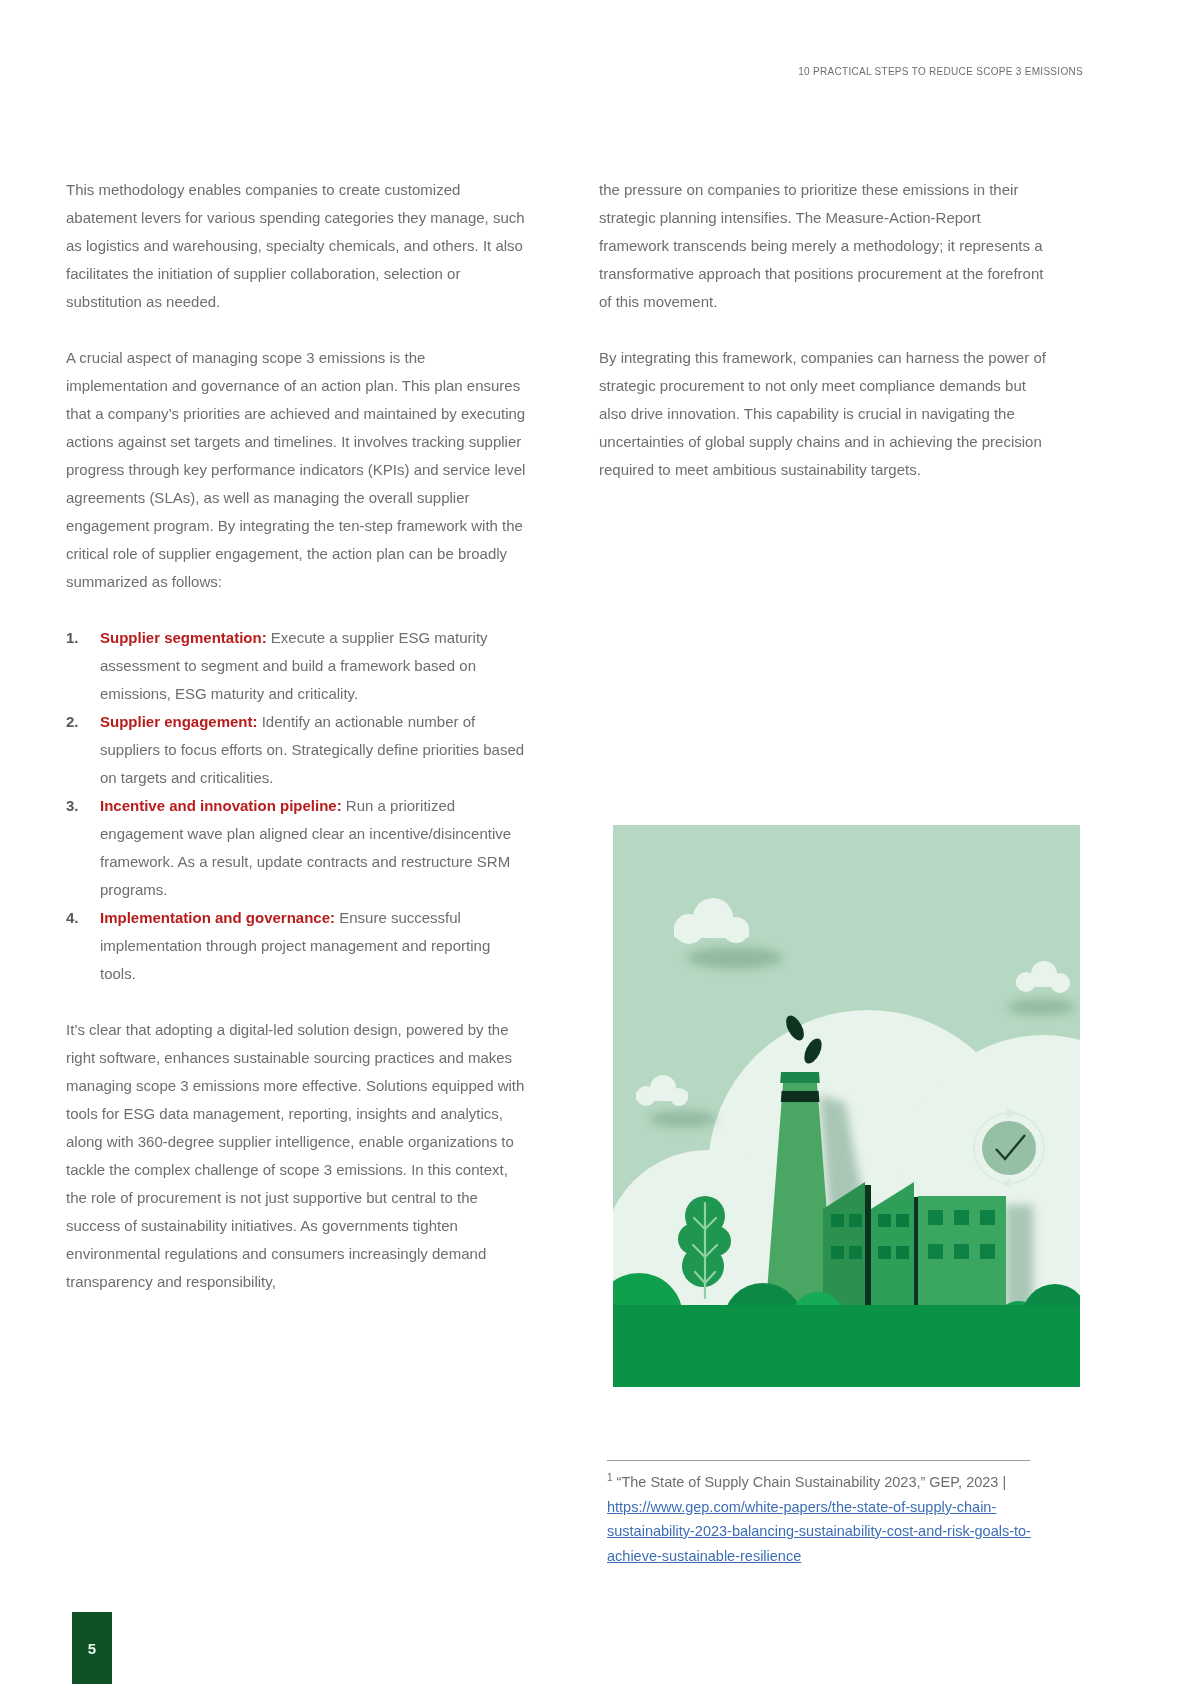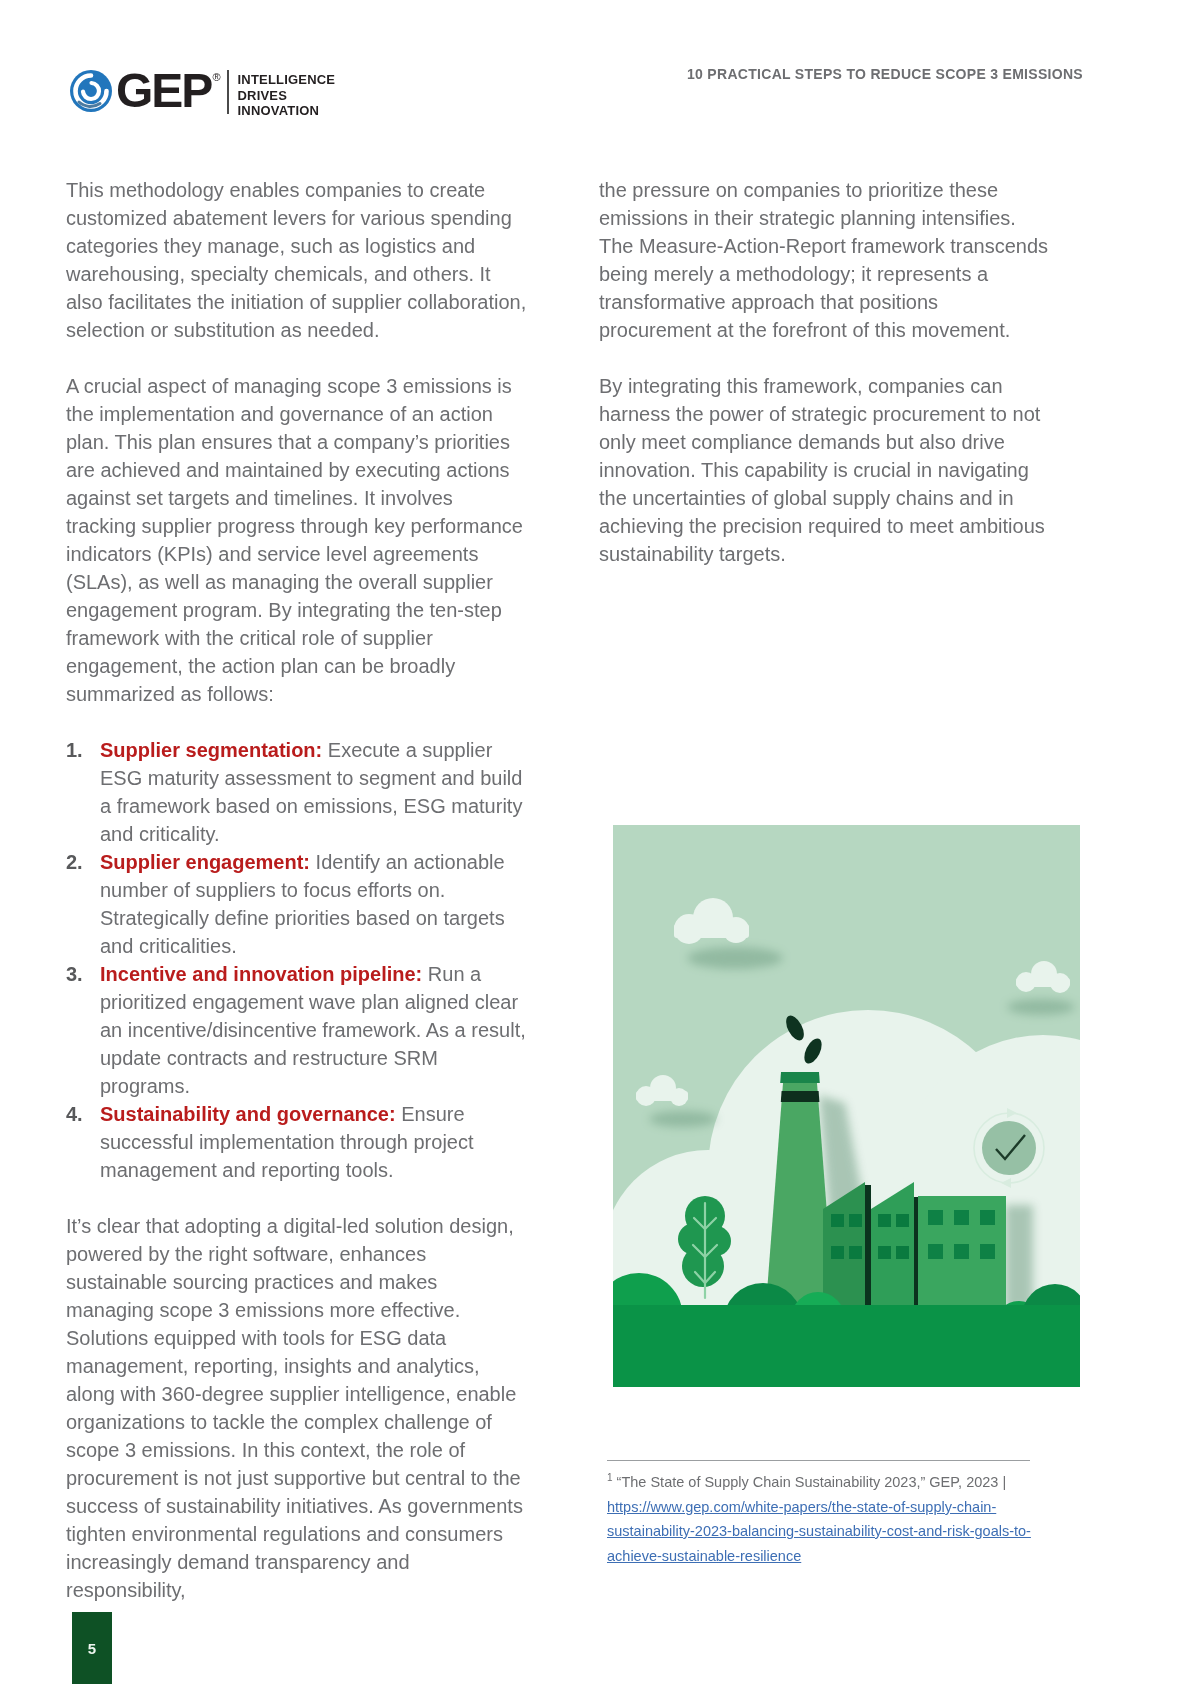--- a/index.html
+++ b/index.html
@@ -19,25 +19,25 @@
     color:#231f20; margin-left:4px;
   }
   .regmark { font-size:11px; color:#231f20; vertical-align:top; line-height:14px; margin-left:1px; }
   .logo-divider { width:2px; height:44px; background:#4a4a4a; margin:0 8px 0 7px; }
   .tagline { padding-top:2px; }
   .tagline div {
     font-weight:bold; font-size:13px; line-height:15.5px; letter-spacing:0.2px; color:#231f20;
   }
   .doc-title {
     position:absolute; top:66px; right:108px;
-    font-weight:bold; font-size:14px; letter-spacing:0.3px; color:#6d6e71;
-  }
-
-  
-  .col { position:absolute; color:#6d6e71; font-size:20px; line-height:28px; }
+    font-weight:normal; font-size:10px; letter-spacing:0.3px; color:#6d6e71;
+  }
+
+  
+  .col { position:absolute; color:#6d6e71; font-size:15px; line-height:28px; }
   .col-left  { left:66px;  top:176px; width:462px; }
   .col-right { left:599px; top:176px; width:455px; }
   .col p { margin:0 0 28px 0; }
 
   .plan-list { list-style:none; margin:7px 0 28px 0; padding:0; }
   .plan-list li { position:relative; padding-left:34px; }
   .item-num { position:absolute; left:0; top:0; font-weight:bold; color:#58595b; }
   .item-title { font-weight:bold; color:#b91c1c; }
 
   
@@ -62,57 +62,39 @@
     position:absolute; left:72px; top:1612px; width:40px; height:72px;
     background:#0e5125; display:flex; align-items:center; justify-content:center;
   }
   .page-tab span { color:#eef6f0; font-size:15px; font-weight:bold; }
 </style>
 </head>
 <body>
 
 <div class="page">
 
-  <div class="logo-block">
-    <span>
-      <svg class="swirl" viewBox="0 0 42 42">
-        <circle cx="21" cy="21" r="21" fill="#2276bc"></circle>
-        <path d="M21 5.5 A15.5 15.5 0 1 0 36.5 21" fill="none" stroke="#ffffff" stroke-width="4.6" stroke-linecap="round"></path>
-        <path d="M21.5 13 A8 8 0 1 1 13 21.5" fill="none" stroke="#ffffff" stroke-width="4.2" stroke-linecap="round"></path>
-        <path d="M9 32 A17 17 0 0 0 30 33.5" fill="none" stroke="#124f80" stroke-width="3" stroke-linecap="round" opacity="0.75"></path>
-      </svg>
-    </span>
-    <span class="wordmark">GEP</span>
-    <span class="regmark">®</span>
-    <span class="logo-divider"></span>
-    <span class="tagline">
-      <div>INTELLIGENCE</div>
-      <div>DRIVES</div>
-      <div>INNOVATION</div>
-    </span>
-  </div>
 
   <div class="doc-title">10 PRACTICAL STEPS TO REDUCE SCOPE 3 EMISSIONS</div>
 
   <div class="col col-left">
     <p>This methodology enables companies to create customized abatement levers for various spending categories they manage, such as logistics and warehousing, specialty chemicals, and others. It also facilitates the initiation of supplier collaboration, selection or substitution as needed.</p>
     <p>A crucial aspect of managing scope 3 emissions is the implementation and governance of an action plan. This plan ensures that a company’s priorities are achieved and maintained by executing actions against set targets and timelines. It involves tracking supplier progress through key performance indicators (KPIs) and service level agreements (SLAs), as well as managing the overall supplier engagement program. By integrating the ten-step framework with the critical role of supplier engagement, the action plan can be broadly summarized as follows:</p>
 
     <ol class="plan-list">
       <li>
         <span class="item-num">1.</span><span class="item-title">Supplier segmentation:</span><span> Execute a supplier ESG maturity assessment to segment and build a framework based on emissions, ESG maturity and criticality.</span>
       </li>
       <li>
         <span class="item-num">2.</span><span class="item-title">Supplier engagement:</span><span> Identify an actionable number of suppliers to focus efforts on. Strategically define priorities based on targets and criticalities.</span>
       </li>
       <li>
         <span class="item-num">3.</span><span class="item-title">Incentive and innovation pipeline:</span><span> Run a prioritized engagement wave plan aligned clear an incentive/disincentive framework. As a result, update contracts and restructure SRM programs.</span>
       </li>
       <li>
-        <span class="item-num">4.</span><span class="item-title">Sustainability and governance:</span><span> Ensure successful implementation through project management and reporting tools.</span>
+        <span class="item-num">4.</span><span class="item-title">Implementation and governance:</span><span> Ensure successful implementation through project management and reporting tools.</span>
       </li>
     </ol>
 
     <p>It’s clear that adopting a digital-led solution design, powered by the right software, enhances sustainable sourcing practices and makes managing scope 3 emissions more effective. Solutions equipped with tools for ESG data management, reporting, insights and analytics, along with 360-degree supplier intelligence, enable organizations to tackle the complex challenge of scope 3 emissions. In this context, the role of procurement is not just supportive but central to the success of sustainability initiatives. As governments tighten environmental regulations and consumers increasingly demand transparency and responsibility,</p>
   </div>
 
   <div class="col col-right">
     <p>the pressure on companies to prioritize these emissions in their strategic planning intensifies. The Measure-Action-Report framework transcends being merely a methodology; it represents a transformative approach that positions procurement at the forefront of this movement.</p>
     <p>By integrating this framework, companies can harness the power of strategic procurement to not only meet compliance demands but also drive innovation. This capability is crucial in navigating the uncertainties of global supply chains and in achieving the precision required to meet ambitious sustainability targets.</p>
   </div>

